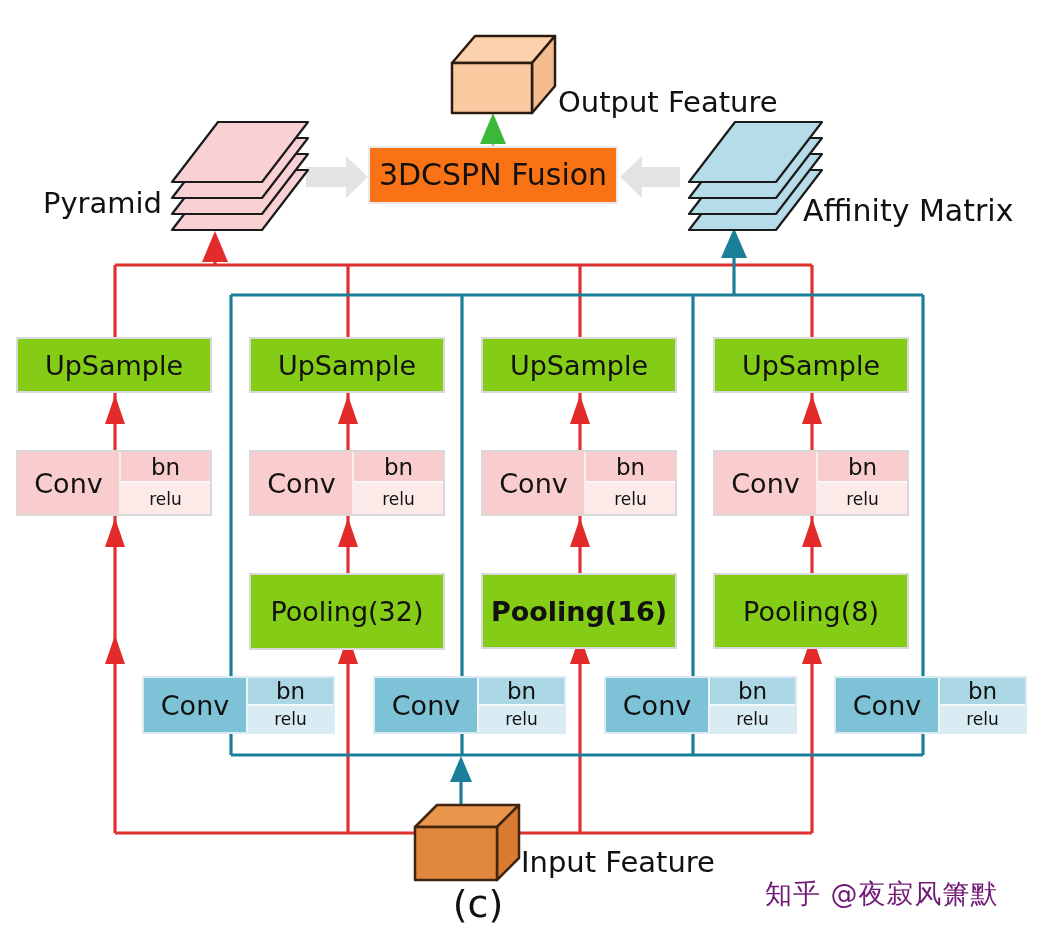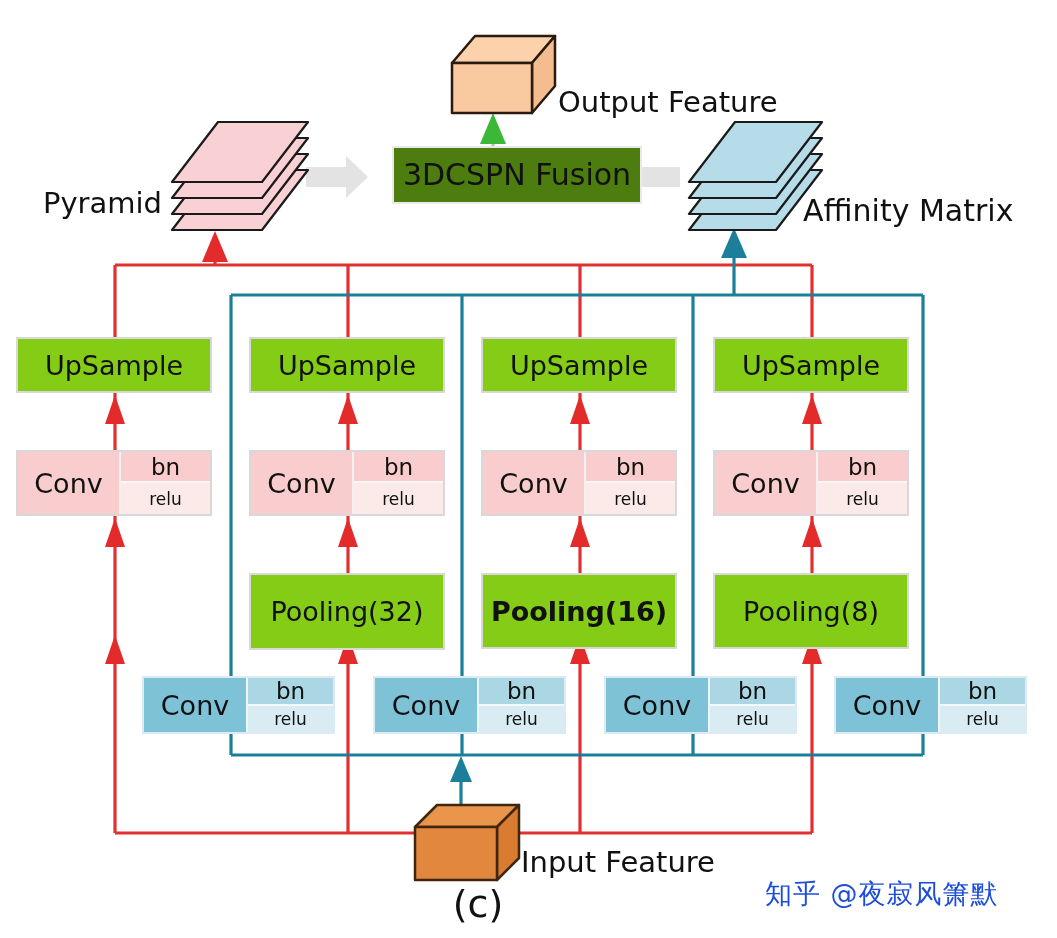--- a/index.html
+++ b/index.html
@@ -7,22 +7,22 @@
     position:relative;width:1057px;height:938px;background:#ffffff;overflow:hidden;
     font-family:"DejaVu Sans","Liberation Sans",sans-serif;color:#111;
   }
   #wires{position:absolute;left:0;top:0;z-index:0;}
   .abs{position:absolute;z-index:2;}
   .pinkbox{
     background:#84cc16;border:2px solid #d8d8d8;box-sizing:border-box;
     display:flex;align-items:center;justify-content:center;font-size:27px;line-height:1;
   }
   .fusionbox{
-    background:#4d7c0f;border:2px solid #e9e9e9;box-sizing:border-box;
-    display:flex;align-items:center;justify-content:center;font-size:30px;line-height:1;margin-left:24px;
+    background:#f97316;border:2px solid #e9e9e9;box-sizing:border-box;
+    display:flex;align-items:center;justify-content:center;font-size:30px;line-height:1;
   }
   .conv-block{
     display:grid;box-sizing:border-box;border:2px solid #d8d8d8;
     grid-template-columns:103px 1fr;grid-template-rows:1fr 1fr;
   }
   .conv-block .c{
     grid-row:1/3;display:flex;align-items:center;justify-content:center;
     font-size:27px;background:#f9cdcd;border-right:2px solid #f5f0f0;
   }
   .conv-block .b{
@@ -33,21 +33,21 @@
     display:flex;align-items:center;justify-content:center;
     font-size:17px;background:#fceae8;
   }
   .conv-block.blue{border-color:#dcebf1;grid-template-columns:104px 1fr;}
   .conv-block.blue .c{background:#7ec2d8;border-right:2px solid #eef6f9;}
   .conv-block.blue .b{background:#abd6e4;border-bottom:2px solid #f2f9fb;}
   .conv-block.blue .r{background:#d9ecf3;}
   .biglabel{font-size:29px;line-height:1.2;white-space:nowrap;}
   .caption{font-size:38px;}
   .watermark{
-    font-size:27px;color:#1d4ed8;white-space:nowrap;letter-spacing:1px;
+    font-size:27px;color:#701a75;white-space:nowrap;letter-spacing:1px;
     text-shadow:1px 1px 0 #ffffff;
   }
 </style>
 </head>
 <body>
 
 <div id="stage">
 
   <svg id="wires" width="1057" height="938" viewBox="0 0 1057 938">
 

